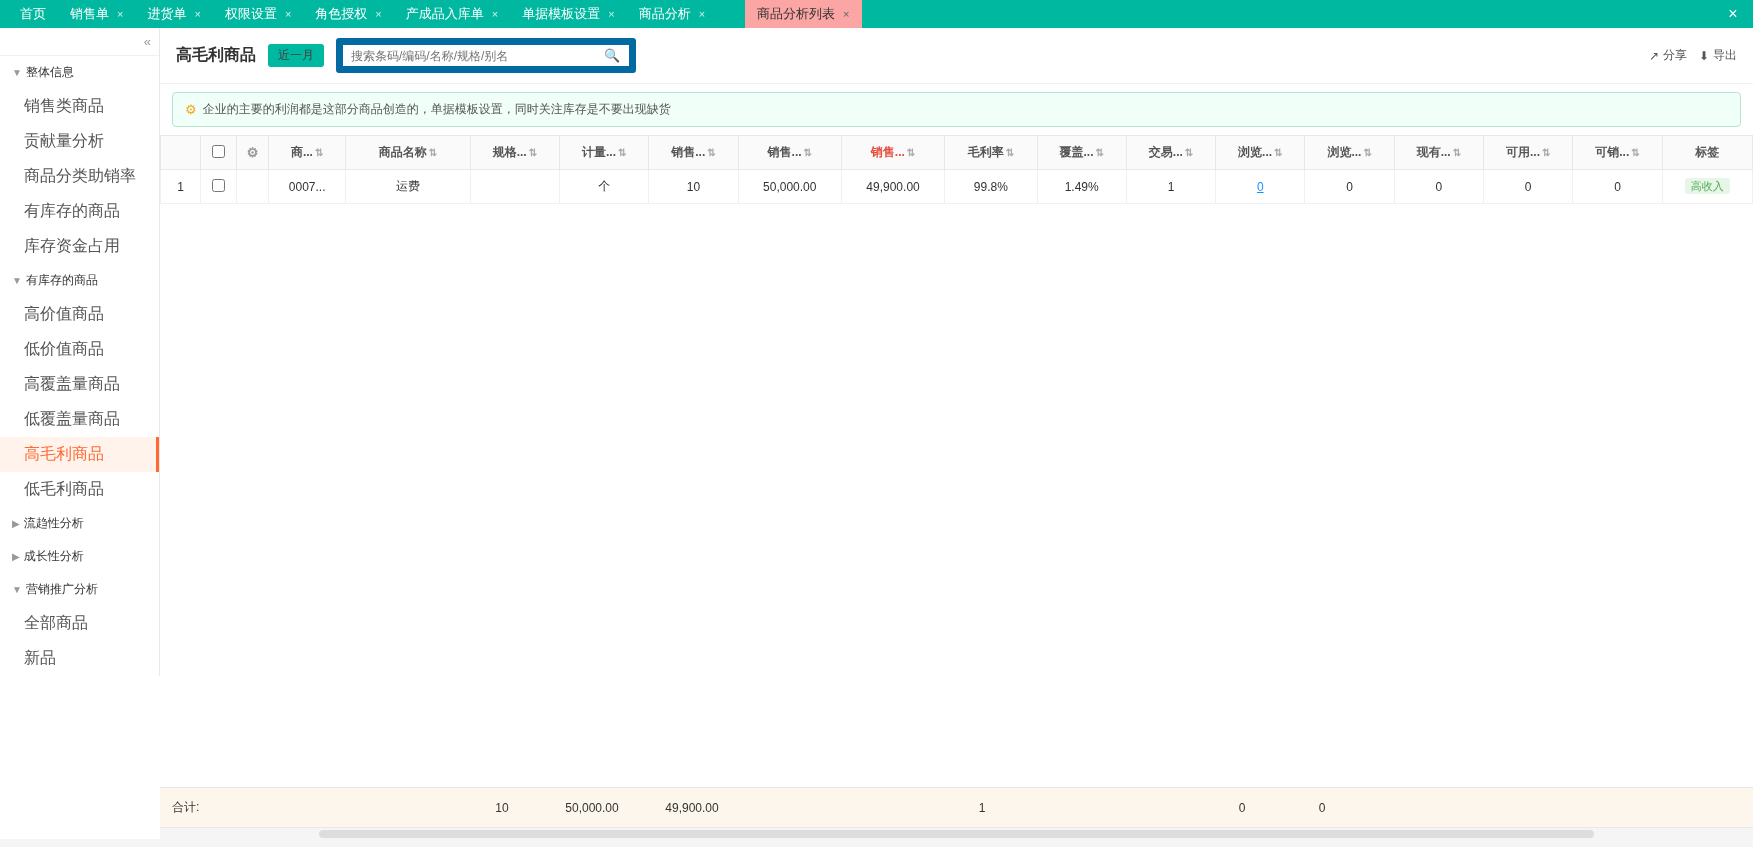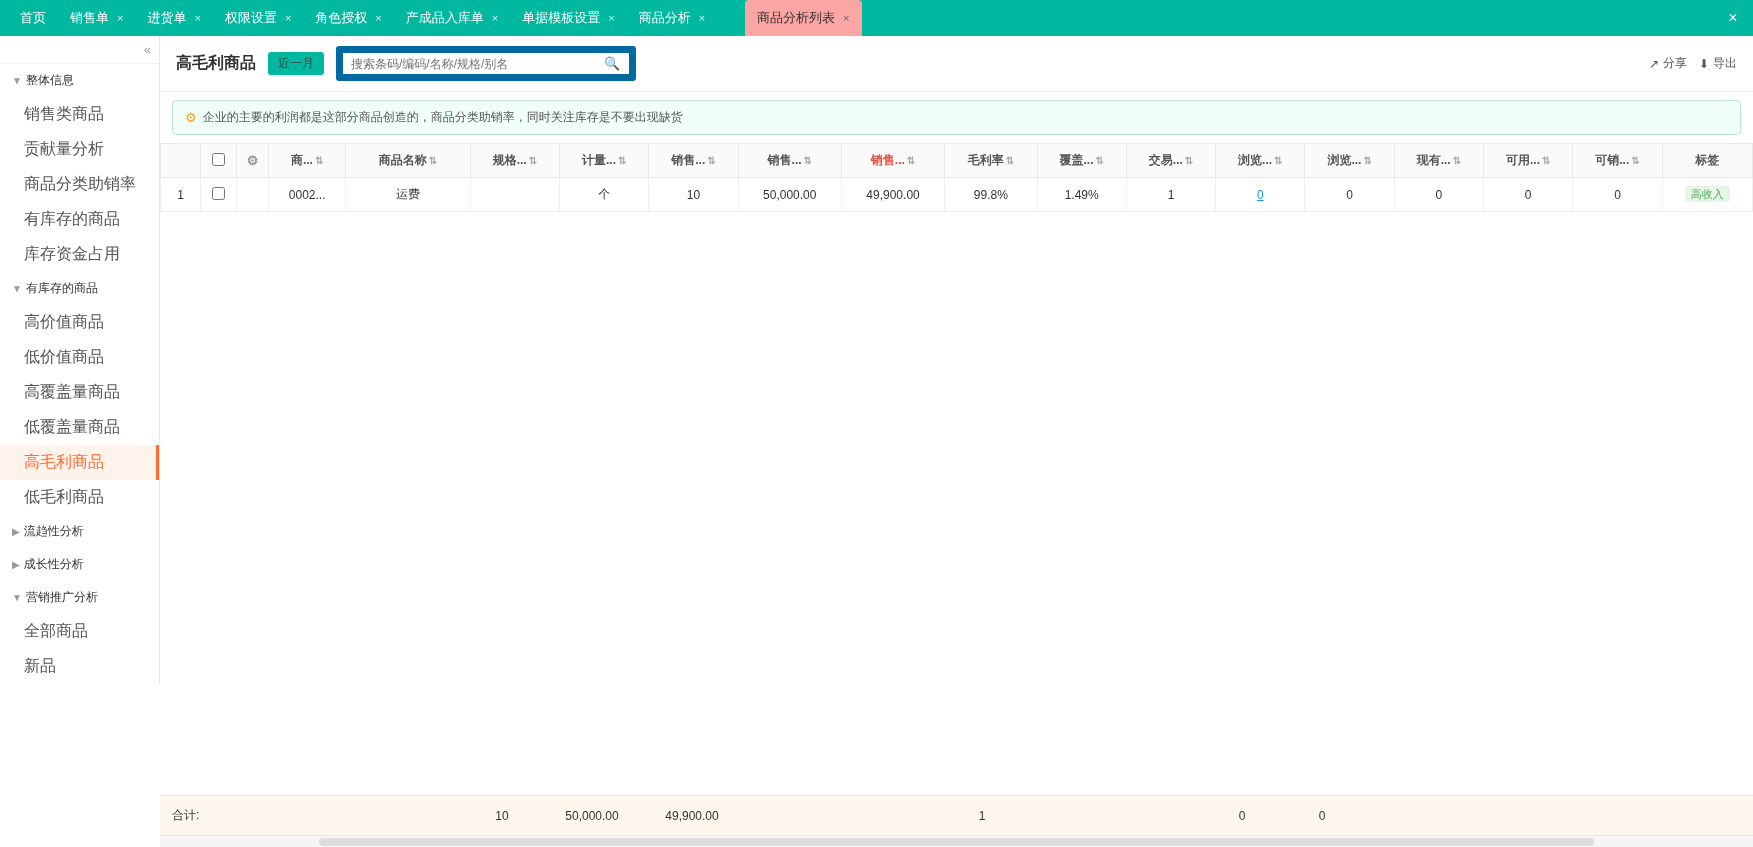--- a/index.html
+++ b/index.html
@@ -3,21 +3,21 @@
   <meta charset="utf-8">
   <style>
     * { margin: 0; padding: 0; box-sizing: border-box; }
     body { font-family: 'Microsoft YaHei', Arial, sans-serif; font-size: 12px; background: #f5f5f5; overflow: hidden; width: 1753px; height: 847px; }
 
     
     .topnav {
       display: flex;
       align-items: center;
       background: #00b8a0;
-      height: 36px;
+      height: 28px;
       padding: 0 8px;
       color: white;
     }
     .topnav-item {
       padding: 0 12px;
       height: 36px;
       line-height: 36px;
       cursor: pointer;
       white-space: nowrap;
       color: white;
@@ -359,21 +359,21 @@
         </div>
         <div class="action-btn">
           <span>⬇</span>
           <span>导出</span>
         </div>
       </div>
     </div>
 
     <div class="tip-bar">
       <span class="tip-icon">⚙</span>
-      <span>企业的主要的利润都是这部分商品创造的，商品分类助销率，同时关注库存是不要出现缺货</span>
+      <span>企业的主要的利润都是这部分商品创造的，单据模板设置，同时关注库存是不要出现缺货</span>
     </div>
 
     <div class="table-container">
       <table>
         <thead>
           <tr>
             <th style="width:40px;"></th>
             <th style="width:36px;">
               <input type="checkbox" style="">
             </th>
@@ -397,21 +397,21 @@
             <th><span>可销...</span><span class="sort-icon">⇅</span></th>
             <th><span>标签</span></th>
           </tr>
         </thead>
         <tbody id="table-body">
 
         <tr>
     <td>1</td>
     <td><input type="checkbox" style=""></td>
     <td></td>
-    <td>0002...</td>
+    <td>0007...</td>
     <td>运费</td>
     <td></td>
     <td>个</td>
     <td>10</td>
     <td>50,000.00</td>
     <td>49,900.00</td>
     <td>99.8%</td>
     <td>1.49%</td>
     <td>1</td>
     <td><span class="link-text">0</span></td>

